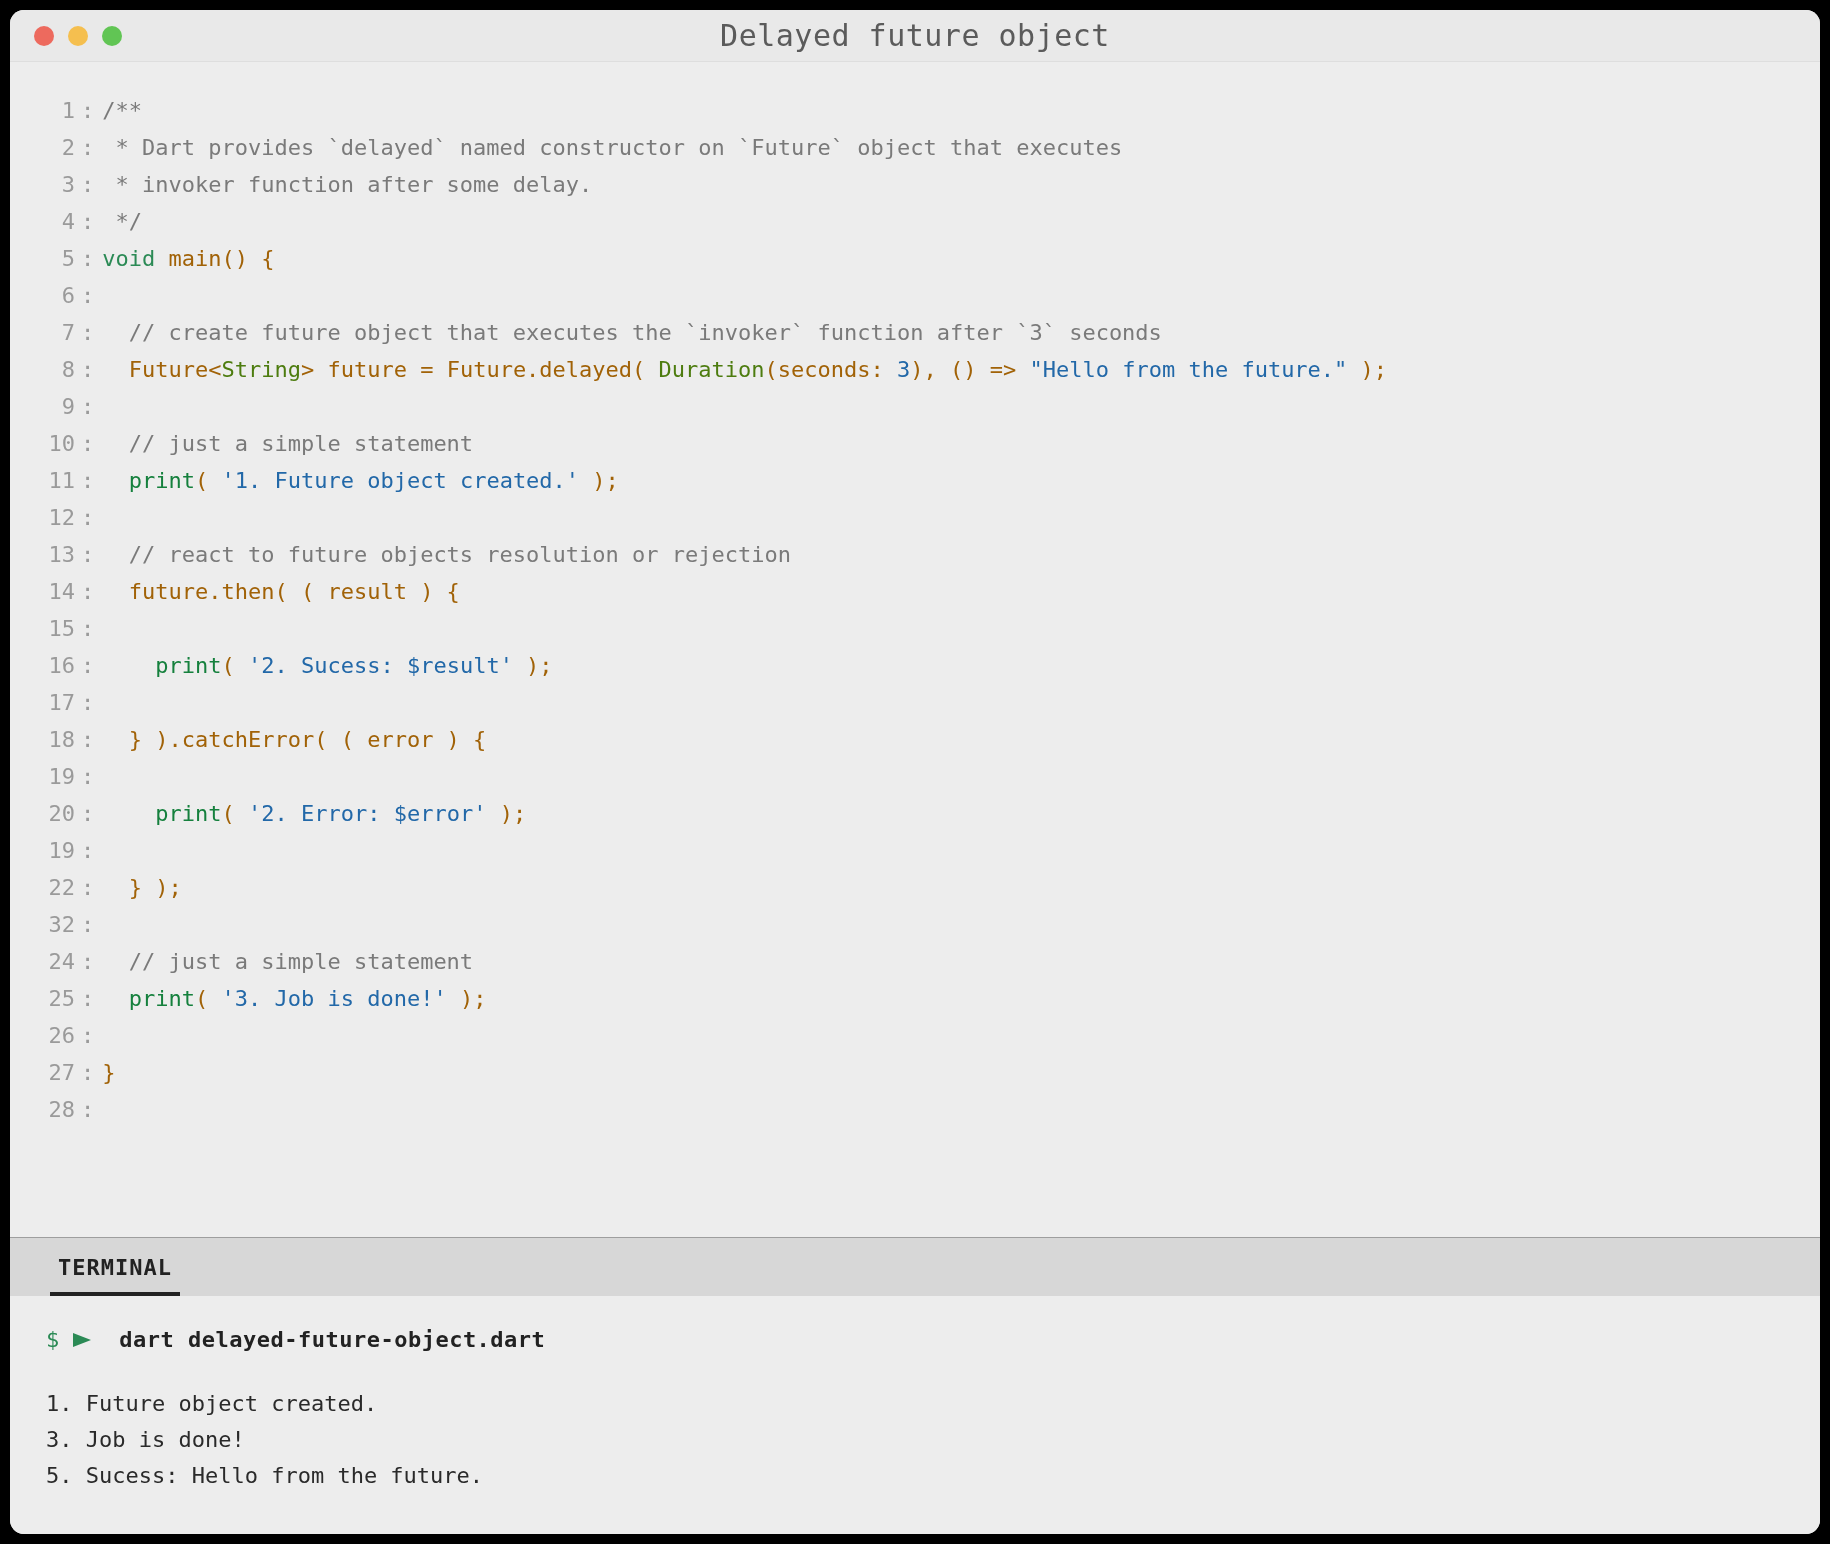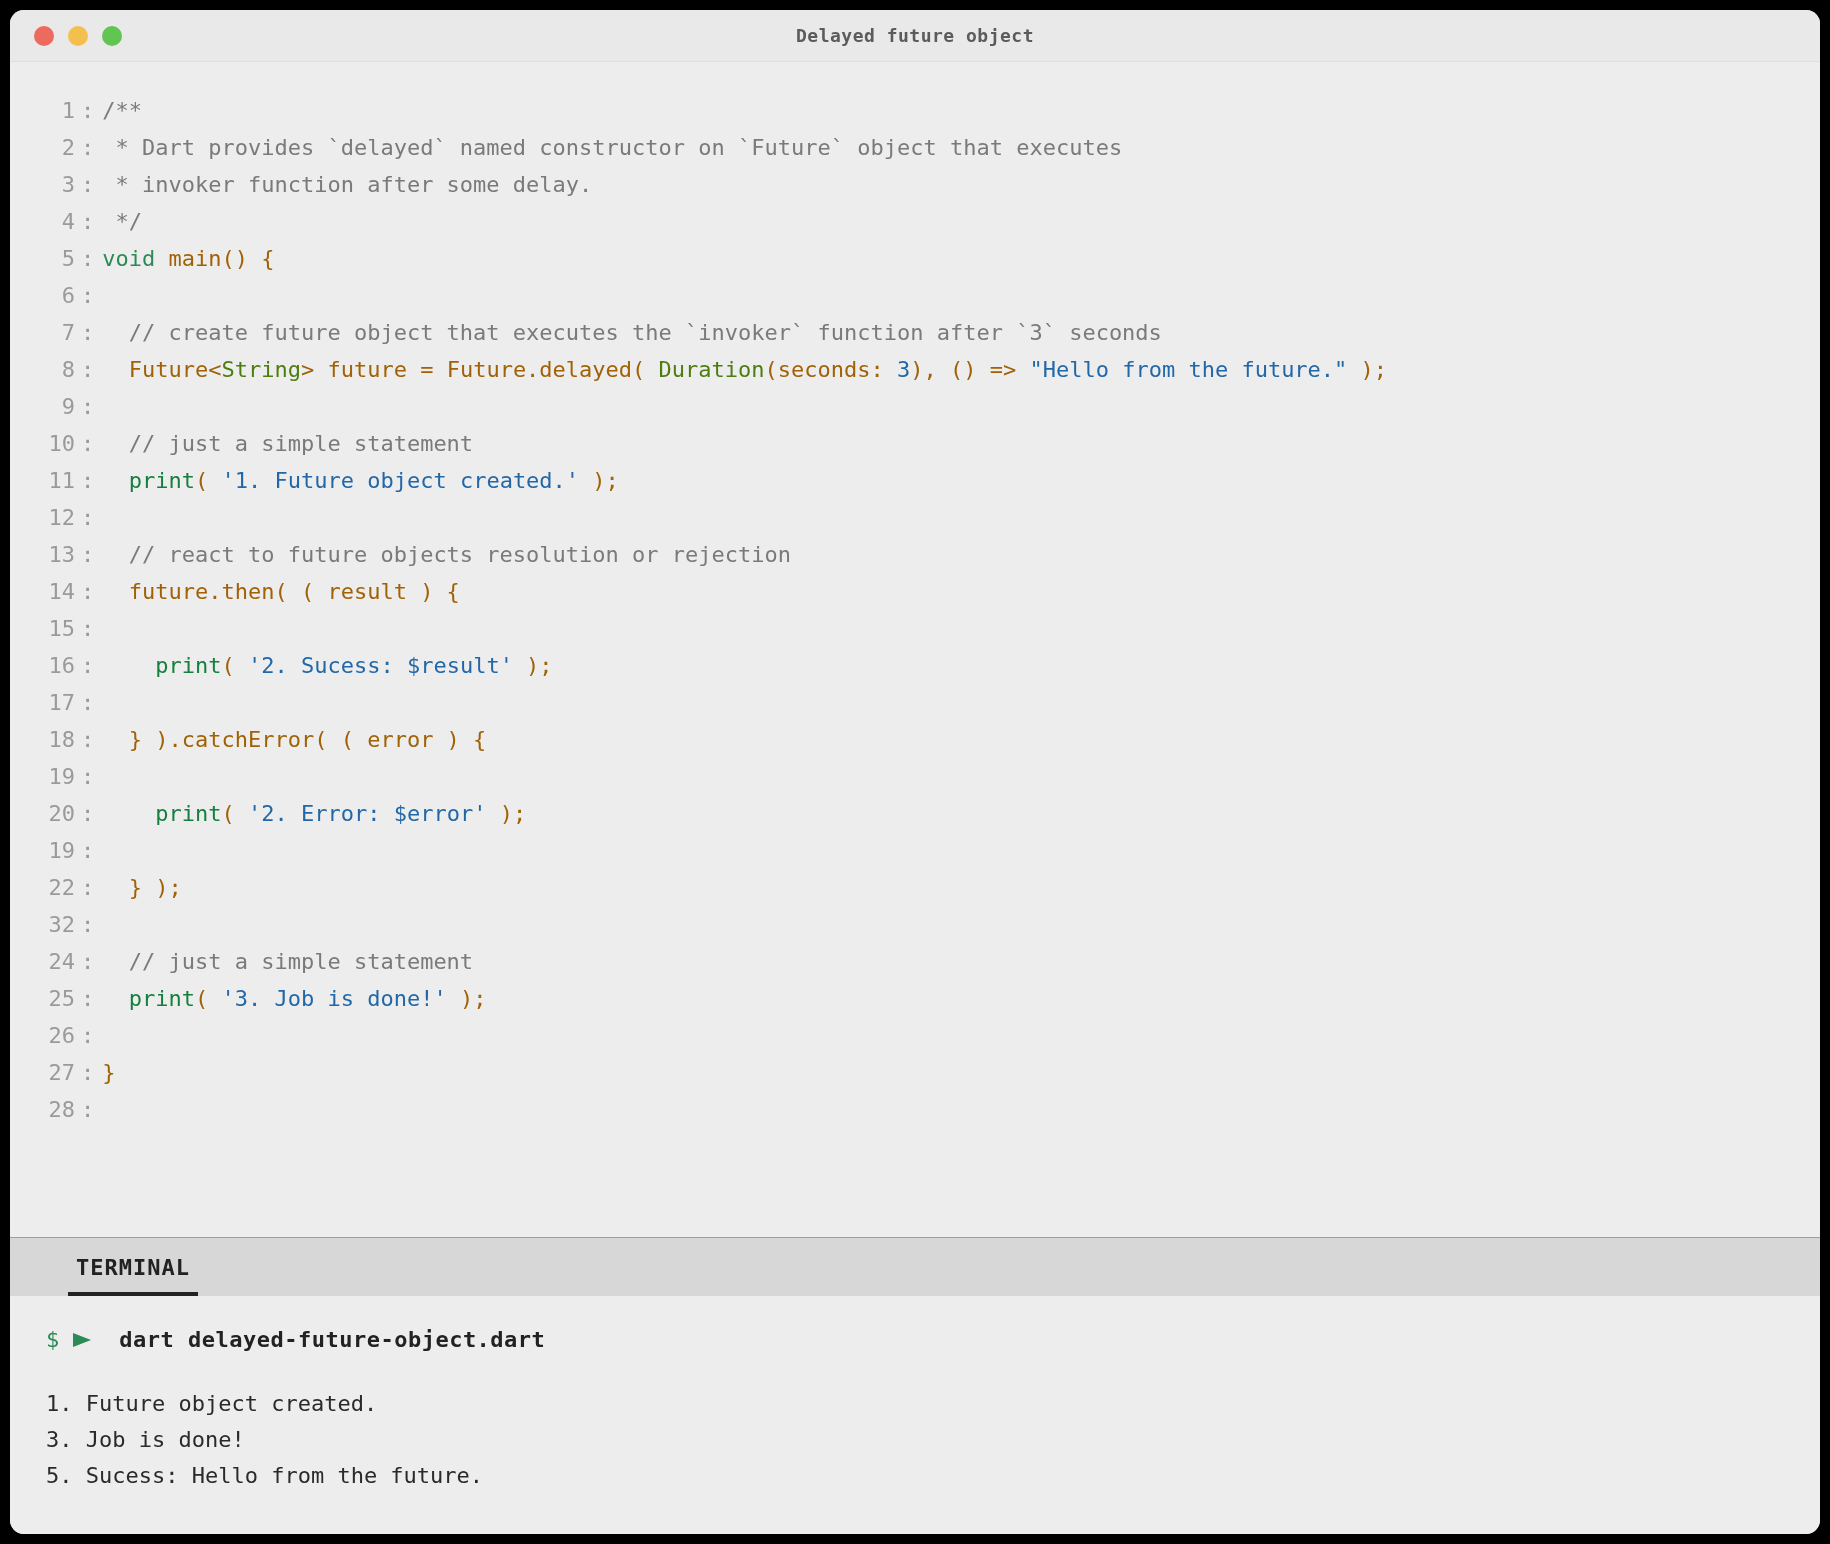--- a/index.html
+++ b/index.html
@@ -46,22 +46,22 @@
     border-radius: 50%;
   }
   .dot.red { background: #ed6a5e; }
   .dot.yellow { background: #f5bf4f; }
   .dot.green { background: #61c554; }
   .title {
     position: absolute;
     left: 0;
     right: 0;
     text-align: center;
-    font-weight: 700;
-    font-size: 18px;
+    font-weight: 400;
+    font-size: 30px;
     color: #5b5b5b;
     pointer-events: none;
     letter-spacing: 0.5px;
   }
 
   .editor {
     flex: 1;
     padding: 30px 24px 30px 10px;
     overflow: hidden;
     font-size: 22px;
@@ -92,21 +92,21 @@
   .c-string  { color: #2268a8; }
 
   .terminal-area {
     border-top: 1px solid #9e9e9e;
   }
   .tabbar {
     height: 58px;
     background: #d7d7d7;
     display: flex;
     align-items: flex-end;
-    padding-left: 58px;
+    padding-left: 40px;
   }
   .tab {
     font-weight: 700;
     font-size: 22px;
     color: #222;
     padding: 12px 8px;
     border-bottom: 4px solid #222;
     letter-spacing: 1px;
   }
   .terminal {

